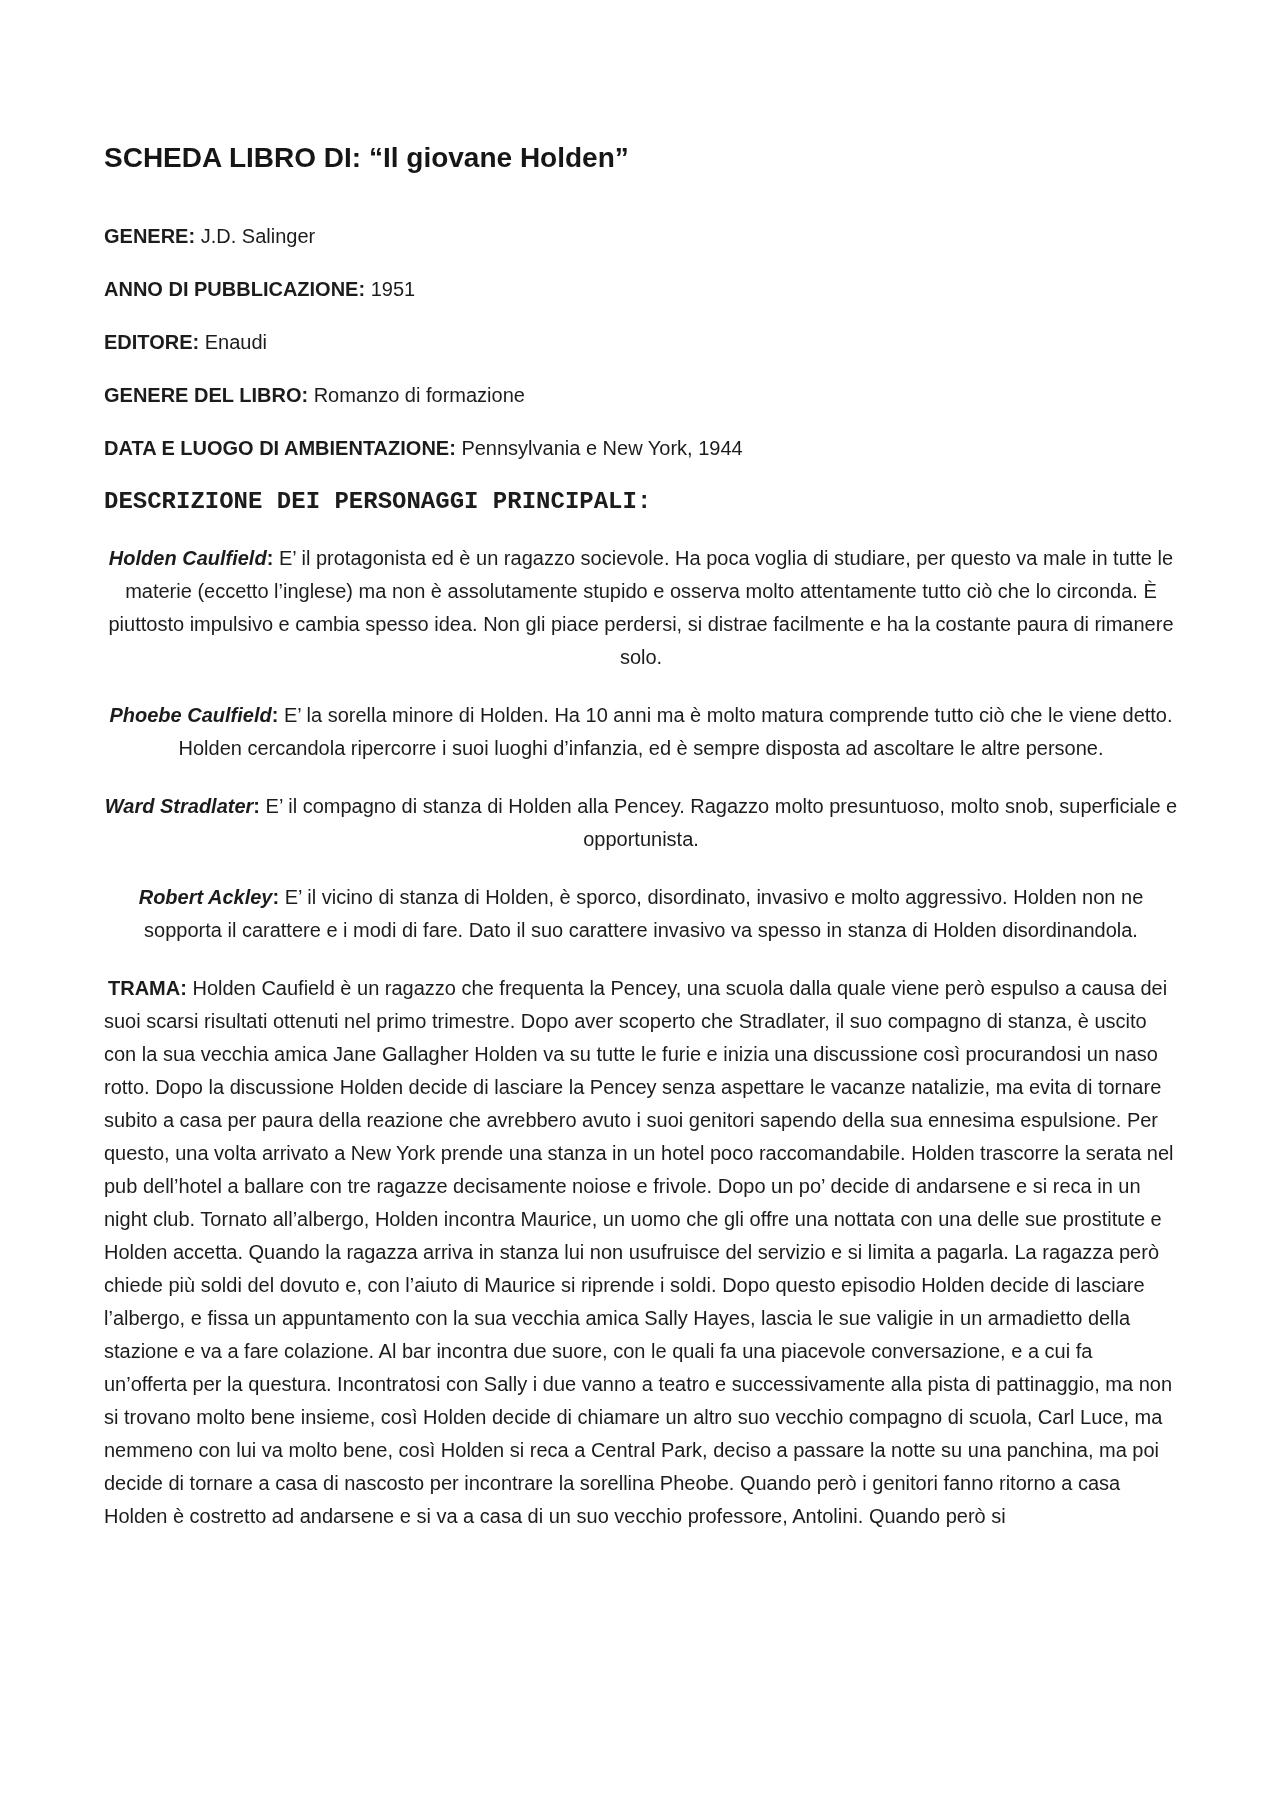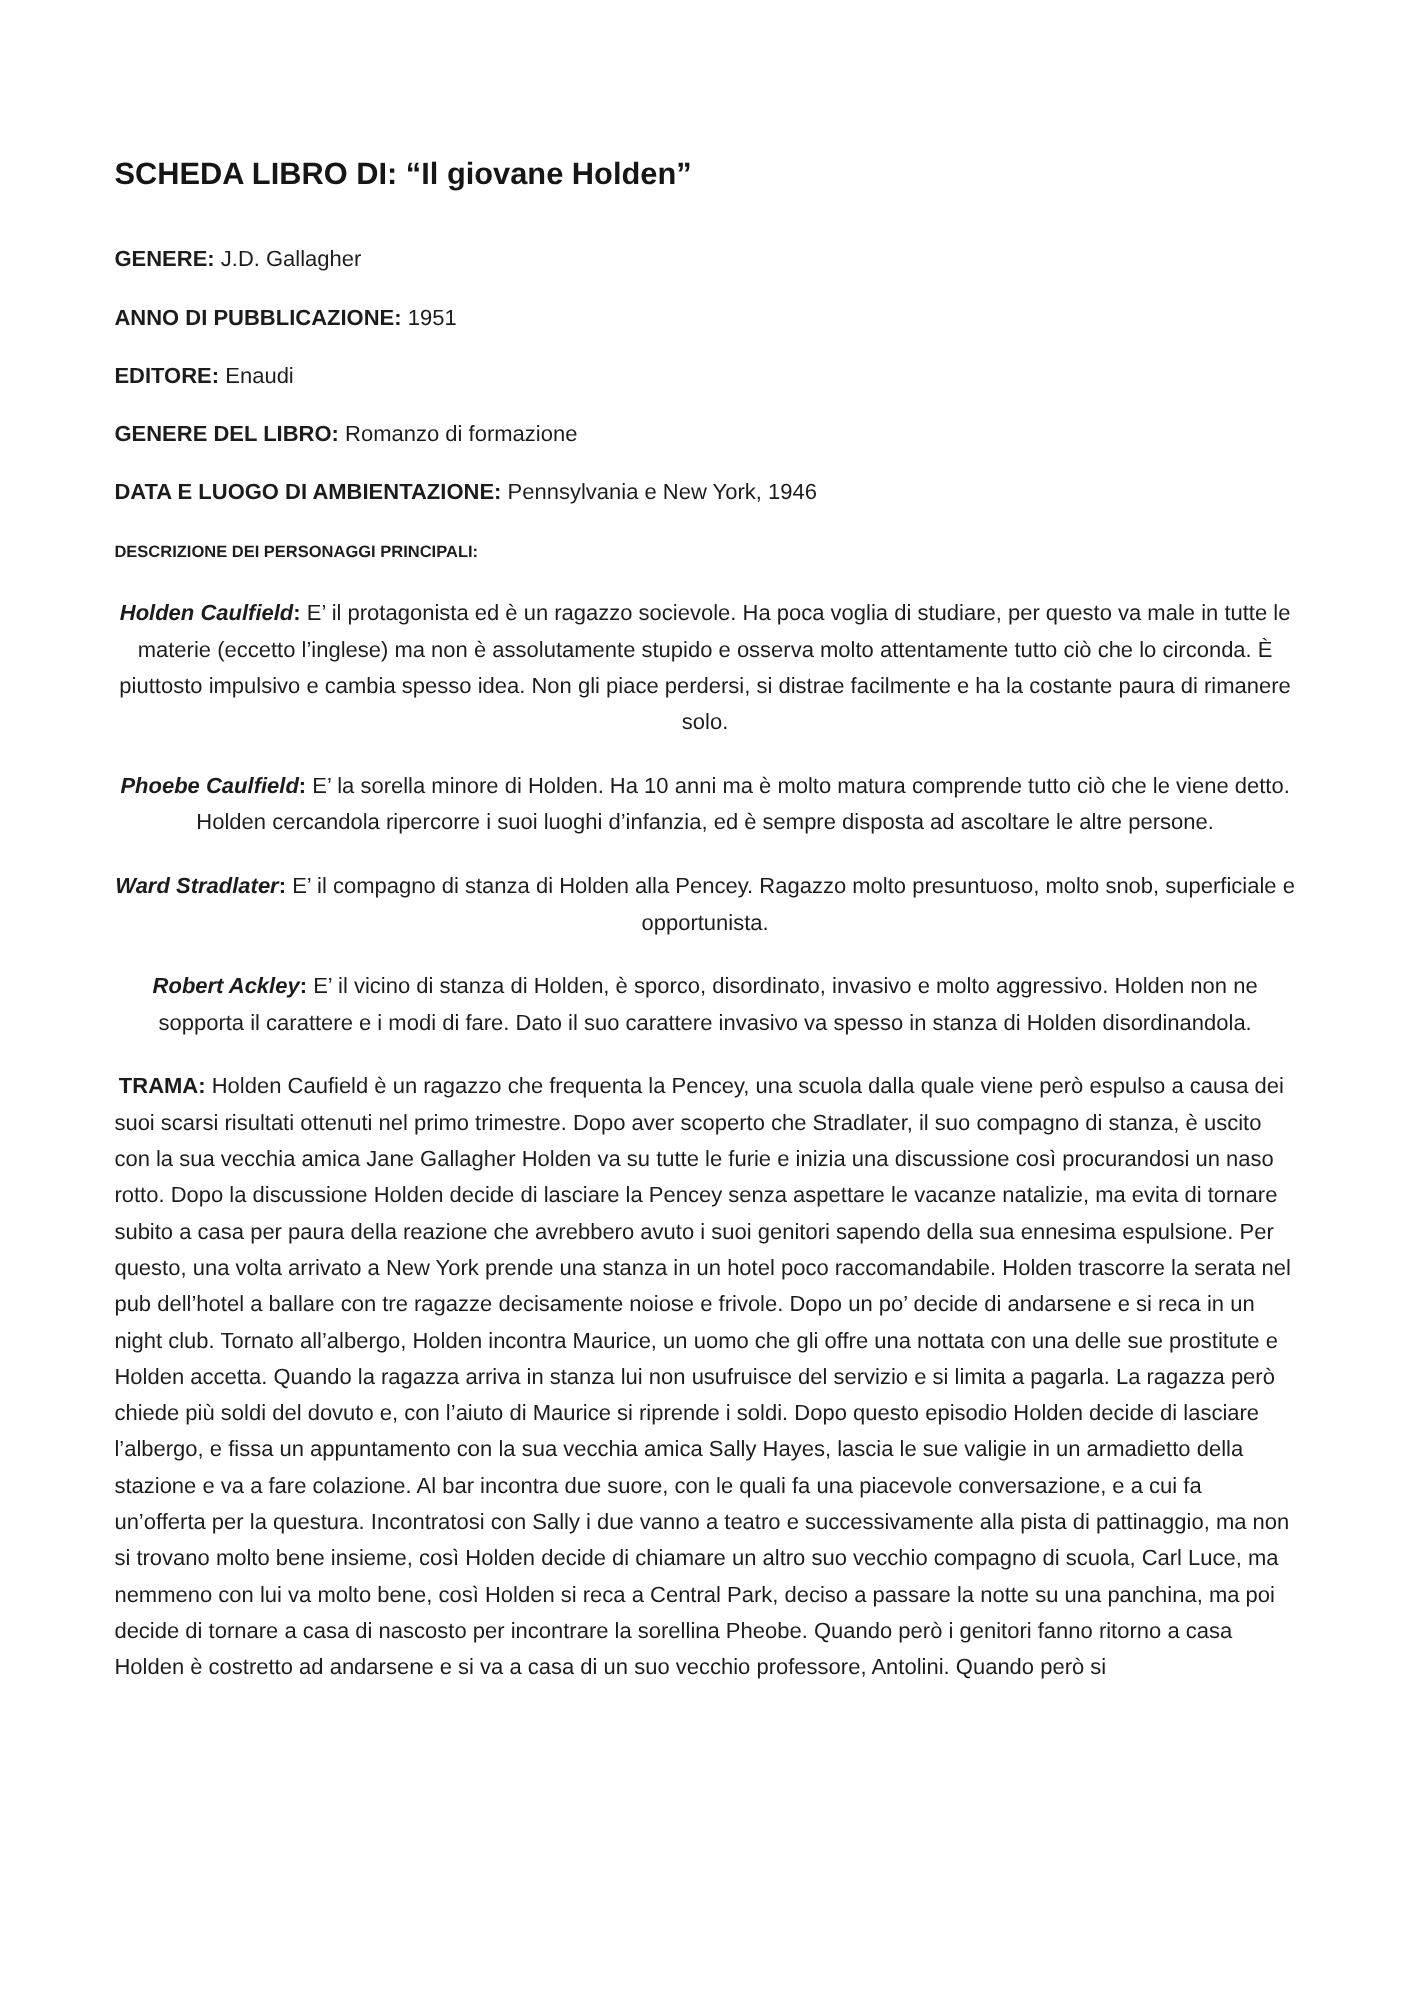--- a/index.html
+++ b/index.html
@@ -31,24 +31,25 @@
     margin: 0 0 20px 0;
   }
   .field .label {
     font-weight: 700;
   }
   .colon {
     font-weight: 700;
     font-style: normal;
   }
   .section-heading {
-    font-size: 15px;
+    font-size: 24px;
     line-height: 33px;
     font-weight: 700;
     margin: 0 0 24px 0;
+    font-family: Liberation Mono, monospace;
   }
   .char-para {
     margin: 0 0 25px 0;
     text-align: center;
   }
   .char-name {
     font-weight: 700;
     font-style: italic;
   }
   .plot-para {
@@ -59,29 +60,29 @@
     font-weight: 700;
   }
 </style>
 </head>
 <body>
 
 <div class="page">
 
   <h1 class="doc-title">SCHEDA LIBRO DI: “Il giovane Holden”</h1>
 
-  <p class="field"><span class="label">GENERE</span><span class="colon">:</span> <span class="value">J.D. Gallagher</span></p>
+  <p class="field"><span class="label">GENERE</span><span class="colon">:</span> <span class="value">J.D. Salinger</span></p>
 
   <p class="field"><span class="label">ANNO DI PUBBLICAZIONE</span><span class="colon">:</span> <span class="value">1951</span></p>
 
   <p class="field"><span class="label">EDITORE</span><span class="colon">:</span> <span class="value">Enaudi</span></p>
 
   <p class="field"><span class="label">GENERE DEL LIBRO</span><span class="colon">:</span> <span class="value">Romanzo di formazione</span></p>
 
-  <p class="field"><span class="label">DATA E LUOGO DI AMBIENTAZIONE</span><span class="colon">:</span> <span class="value">Pennsylvania e New York, 1946</span></p>
+  <p class="field"><span class="label">DATA E LUOGO DI AMBIENTAZIONE</span><span class="colon">:</span> <span class="value">Pennsylvania e New York, 1944</span></p>
 
   <h2 class="section-heading">DESCRIZIONE DEI PERSONAGGI PRINCIPALI:</h2>
 
   <p class="char-para"><span class="char-name">Holden Caulfield</span><span class="colon">:</span> <span class="char-desc">E’ il protagonista ed è un ragazzo socievole. Ha poca voglia di studiare, per questo va male in tutte le materie (eccetto l’inglese) ma non è assolutamente stupido e osserva molto attentamente tutto ciò che lo circonda. È piuttosto impulsivo e cambia spesso idea. Non gli piace perdersi, si distrae facilmente e ha la costante paura di rimanere solo.</span></p>
 
   <p class="char-para"><span class="char-name">Phoebe Caulfield</span><span class="colon">:</span> <span class="char-desc">E’ la sorella minore di Holden. Ha 10 anni ma è molto matura comprende tutto ciò che le viene detto. Holden cercandola ripercorre i suoi luoghi d’infanzia, ed è sempre disposta ad ascoltare le altre persone.</span></p>
 
   <p class="char-para"><span class="char-name">Ward Stradlater</span><span class="colon">:</span> <span class="char-desc">E’ il compagno di stanza di Holden alla Pencey. Ragazzo molto presuntuoso, molto snob, superficiale e opportunista.</span></p>
 
   <p class="char-para"><span class="char-name">Robert Ackley</span><span class="colon">:</span> <span class="char-desc">E’ il vicino di stanza di Holden, è sporco, disordinato, invasivo e molto aggressivo. Holden non ne sopporta il carattere e i modi di fare. Dato il suo carattere invasivo va spesso in stanza di Holden disordinandola.</span></p>

